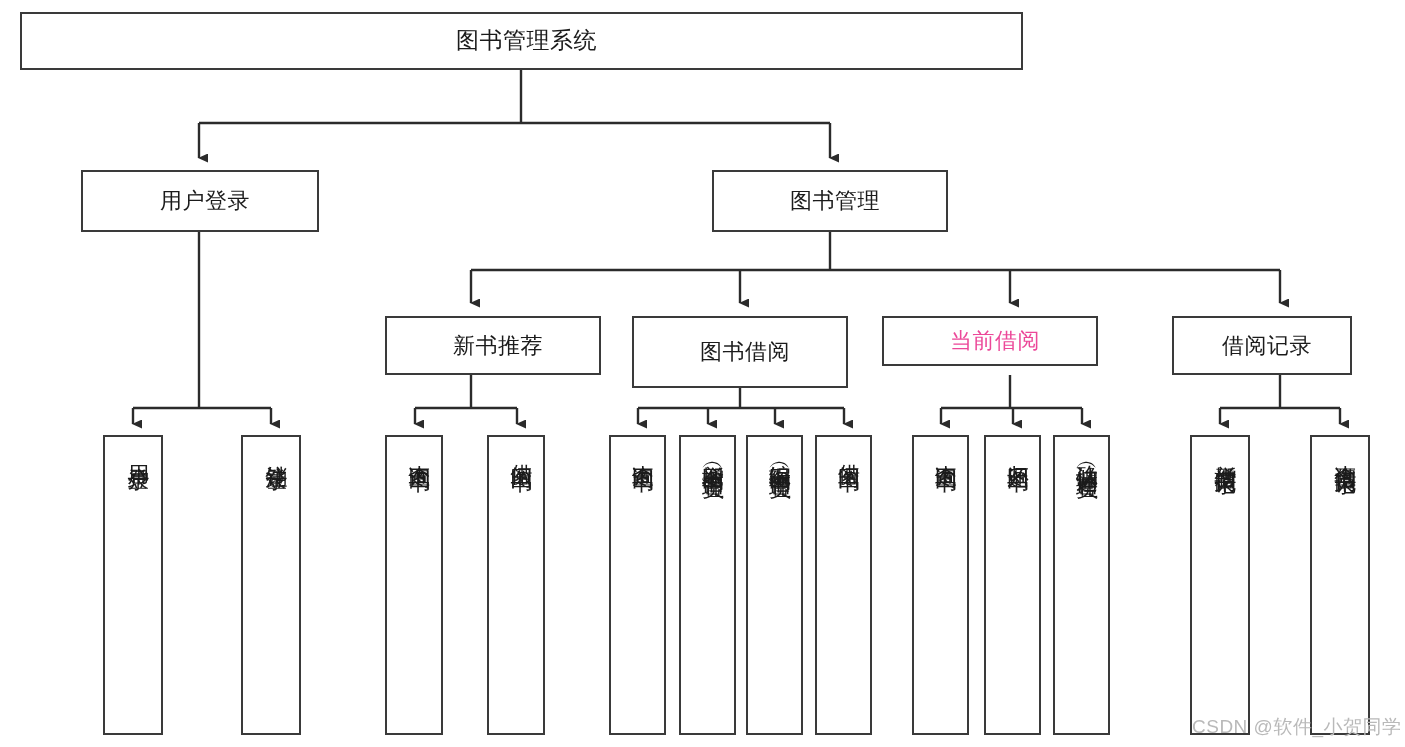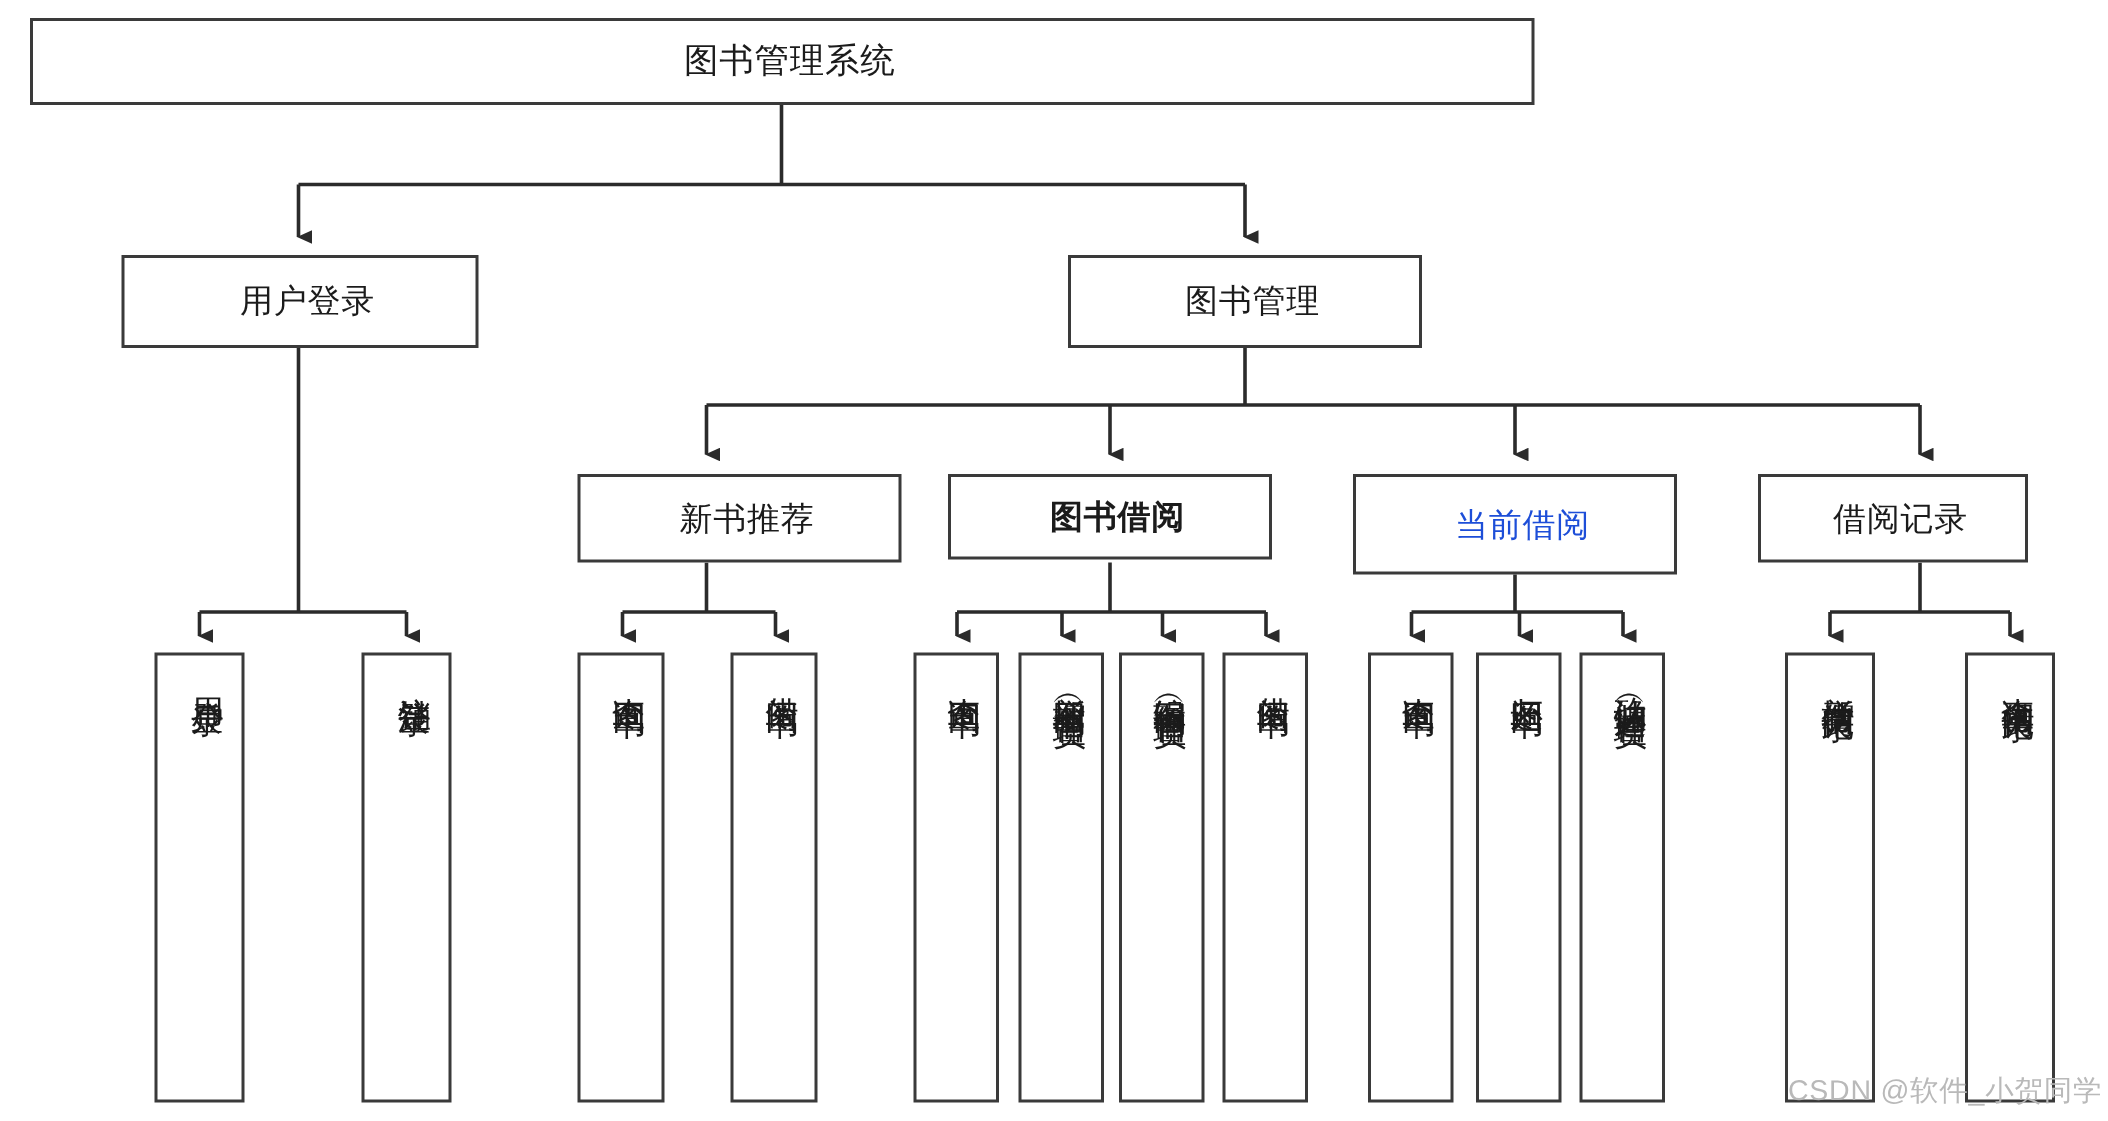--- a/index.html
+++ b/index.html
@@ -136,24 +136,24 @@
   <div class="node horiz" style="left: 81px; top: 170px; width: 238px; height: 62px; border-color: rgb(58, 58, 58); background: rgb(255, 255, 255); color: rgb(27, 27, 27);">
     <span class="label">用户登录</span>
   </div>
   <div class="node horiz" style="left: 712px; top: 170px; width: 236px; height: 62px; border-color: rgb(58, 58, 58); background: rgb(255, 255, 255); color: rgb(27, 27, 27);">
     <span class="label">图书管理</span>
   </div>
 
   <div class="node horiz" style="left: 385px; top: 316px; width: 216px; height: 59px; border-color: rgb(58, 58, 58); background: rgb(255, 255, 255); color: rgb(27, 27, 27);">
     <span class="label">新书推荐</span>
   </div>
-  <div class="node horiz" style="left: 632px; top: 316px; width: 216px; height: 57px; border-color: rgb(58, 58, 58); background: rgb(255, 255, 255); color: rgb(27, 27, 27); font-weight: bold;">
+  <div class="node horiz" style="left: 632px; top: 316px; width: 216px; height: 72px; border-color: rgb(58, 58, 58); background: rgb(255, 255, 255); color: rgb(27, 27, 27);">
     <span class="label">图书借阅</span>
   </div>
-  <div class="node horiz" style="left: 902px; top: 316px; width: 216px; height: 67px; border-color: rgb(58, 58, 58); background: rgb(255, 255, 255); color: #1d4ed8;">
+  <div class="node horiz" style="left: 882px; top: 316px; width: 216px; height: 50px; border-color: rgb(58, 58, 58); background: rgb(255, 255, 255); color: #ec4899;">
     <span class="label">当前借阅</span>
   </div>
   <div class="node horiz" style="left: 1172px; top: 316px; width: 180px; height: 59px; border-color: rgb(58, 58, 58); background: rgb(255, 255, 255); color: rgb(27, 27, 27);">
     <span class="label">借阅记录</span>
   </div>
 
   <div class="node vert" style="left: 103px; top: 435px; width: 60px; height: 300px; border-color: rgb(58, 58, 58); background: rgb(255, 255, 255); color: rgb(27, 27, 27);">
     <span class="label">用户登录</span>
   </div>
   <div class="node vert" style="left: 241px; top: 435px; width: 60px; height: 300px; border-color: rgb(58, 58, 58); background: rgb(255, 255, 255); color: rgb(27, 27, 27);">

